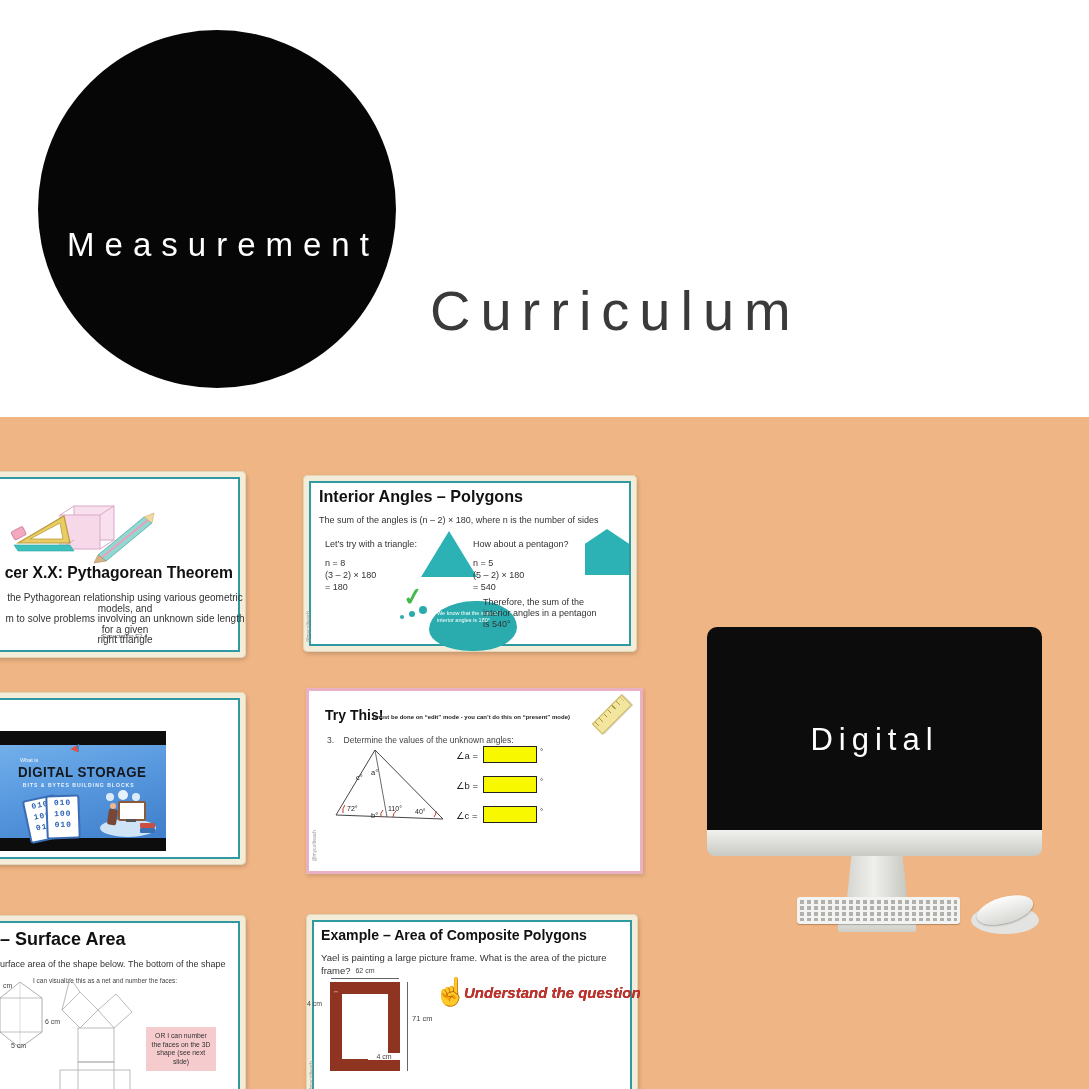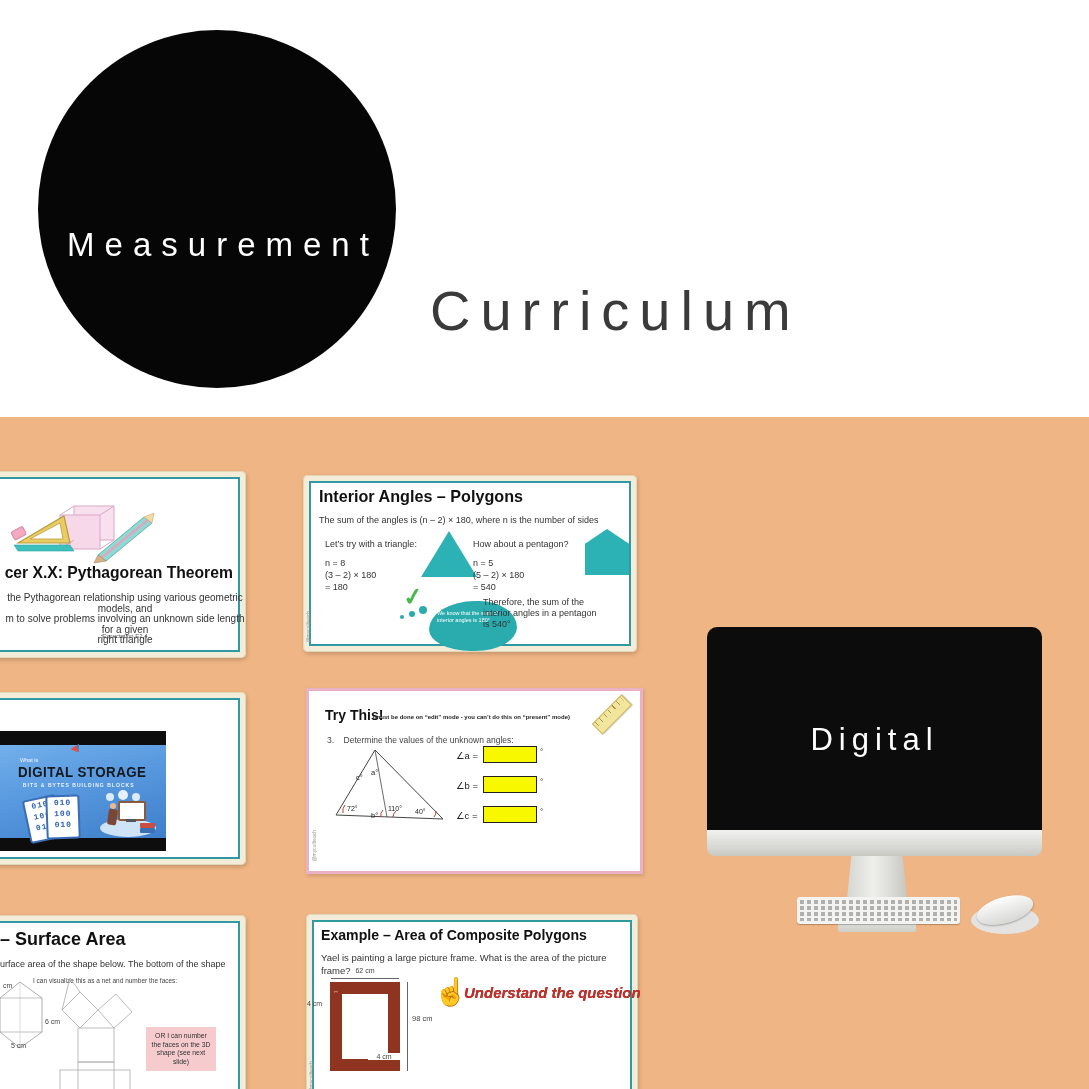--- a/index.html
+++ b/index.html
@@ -236,21 +236,21 @@
     <div class="content">
       <div class="slide-title t" style="left:15px;top:12px;font-size:15px;transform:scaleX(.94);">Example – Area of Composite Polygons</div>
       <div class="t" style="left:15px;top:38px;font-size:9.5px;color:#333;">Yael is painting a large picture frame. What is the area of the picture</div>
       <div class="t" style="left:15px;top:51px;font-size:9.5px;color:#333;">frame?</div>
       <div class="t" style="left:24px;top:53px;width:70px;text-align:center;font-size:7px;color:#444;">62 cm</div>
       <div class="dimline-h" style="left:25px;top:64px;width:68px;"></div>
       <div class="pic-frame" style="left:24px;top:68px;width:70px;height:89px;"></div>
       <div class="t" style="left:27px;top:74px;font-size:6px;color:#fff;">↔</div>
       <div class="t" style="left:1px;top:86px;font-size:7px;color:#444;">4 cm</div>
       <div class="dimline-v" style="left:101px;top:68px;height:89px;"></div>
-      <div class="t" style="left:106px;top:100px;font-size:7.5px;color:#444;">98 cm</div>
+      <div class="t" style="left:106px;top:100px;font-size:7.5px;color:#444;">71 cm</div>
       <div class="t" style="left:62px;top:139px;width:32px;background:#fff;text-align:center;font-size:7px;color:#444;">4 cm</div>
       <div class="t" style="left:128px;top:62px;font-size:27px;color:#2b2b2b;">☝</div>
       <div class="t" style="left:158px;top:70px;font-size:15px;font-weight:800;color:#c2302a;text-shadow:0 0 .6px #7e1f1a;font-style:italic;">Understand the question</div>
       <div class="wm">@mycollteach</div>
     </div>
   </div>
 
   <div class="screen"></div>
   <div class="screen-label">Digital</div>
   <div class="chin"></div>

